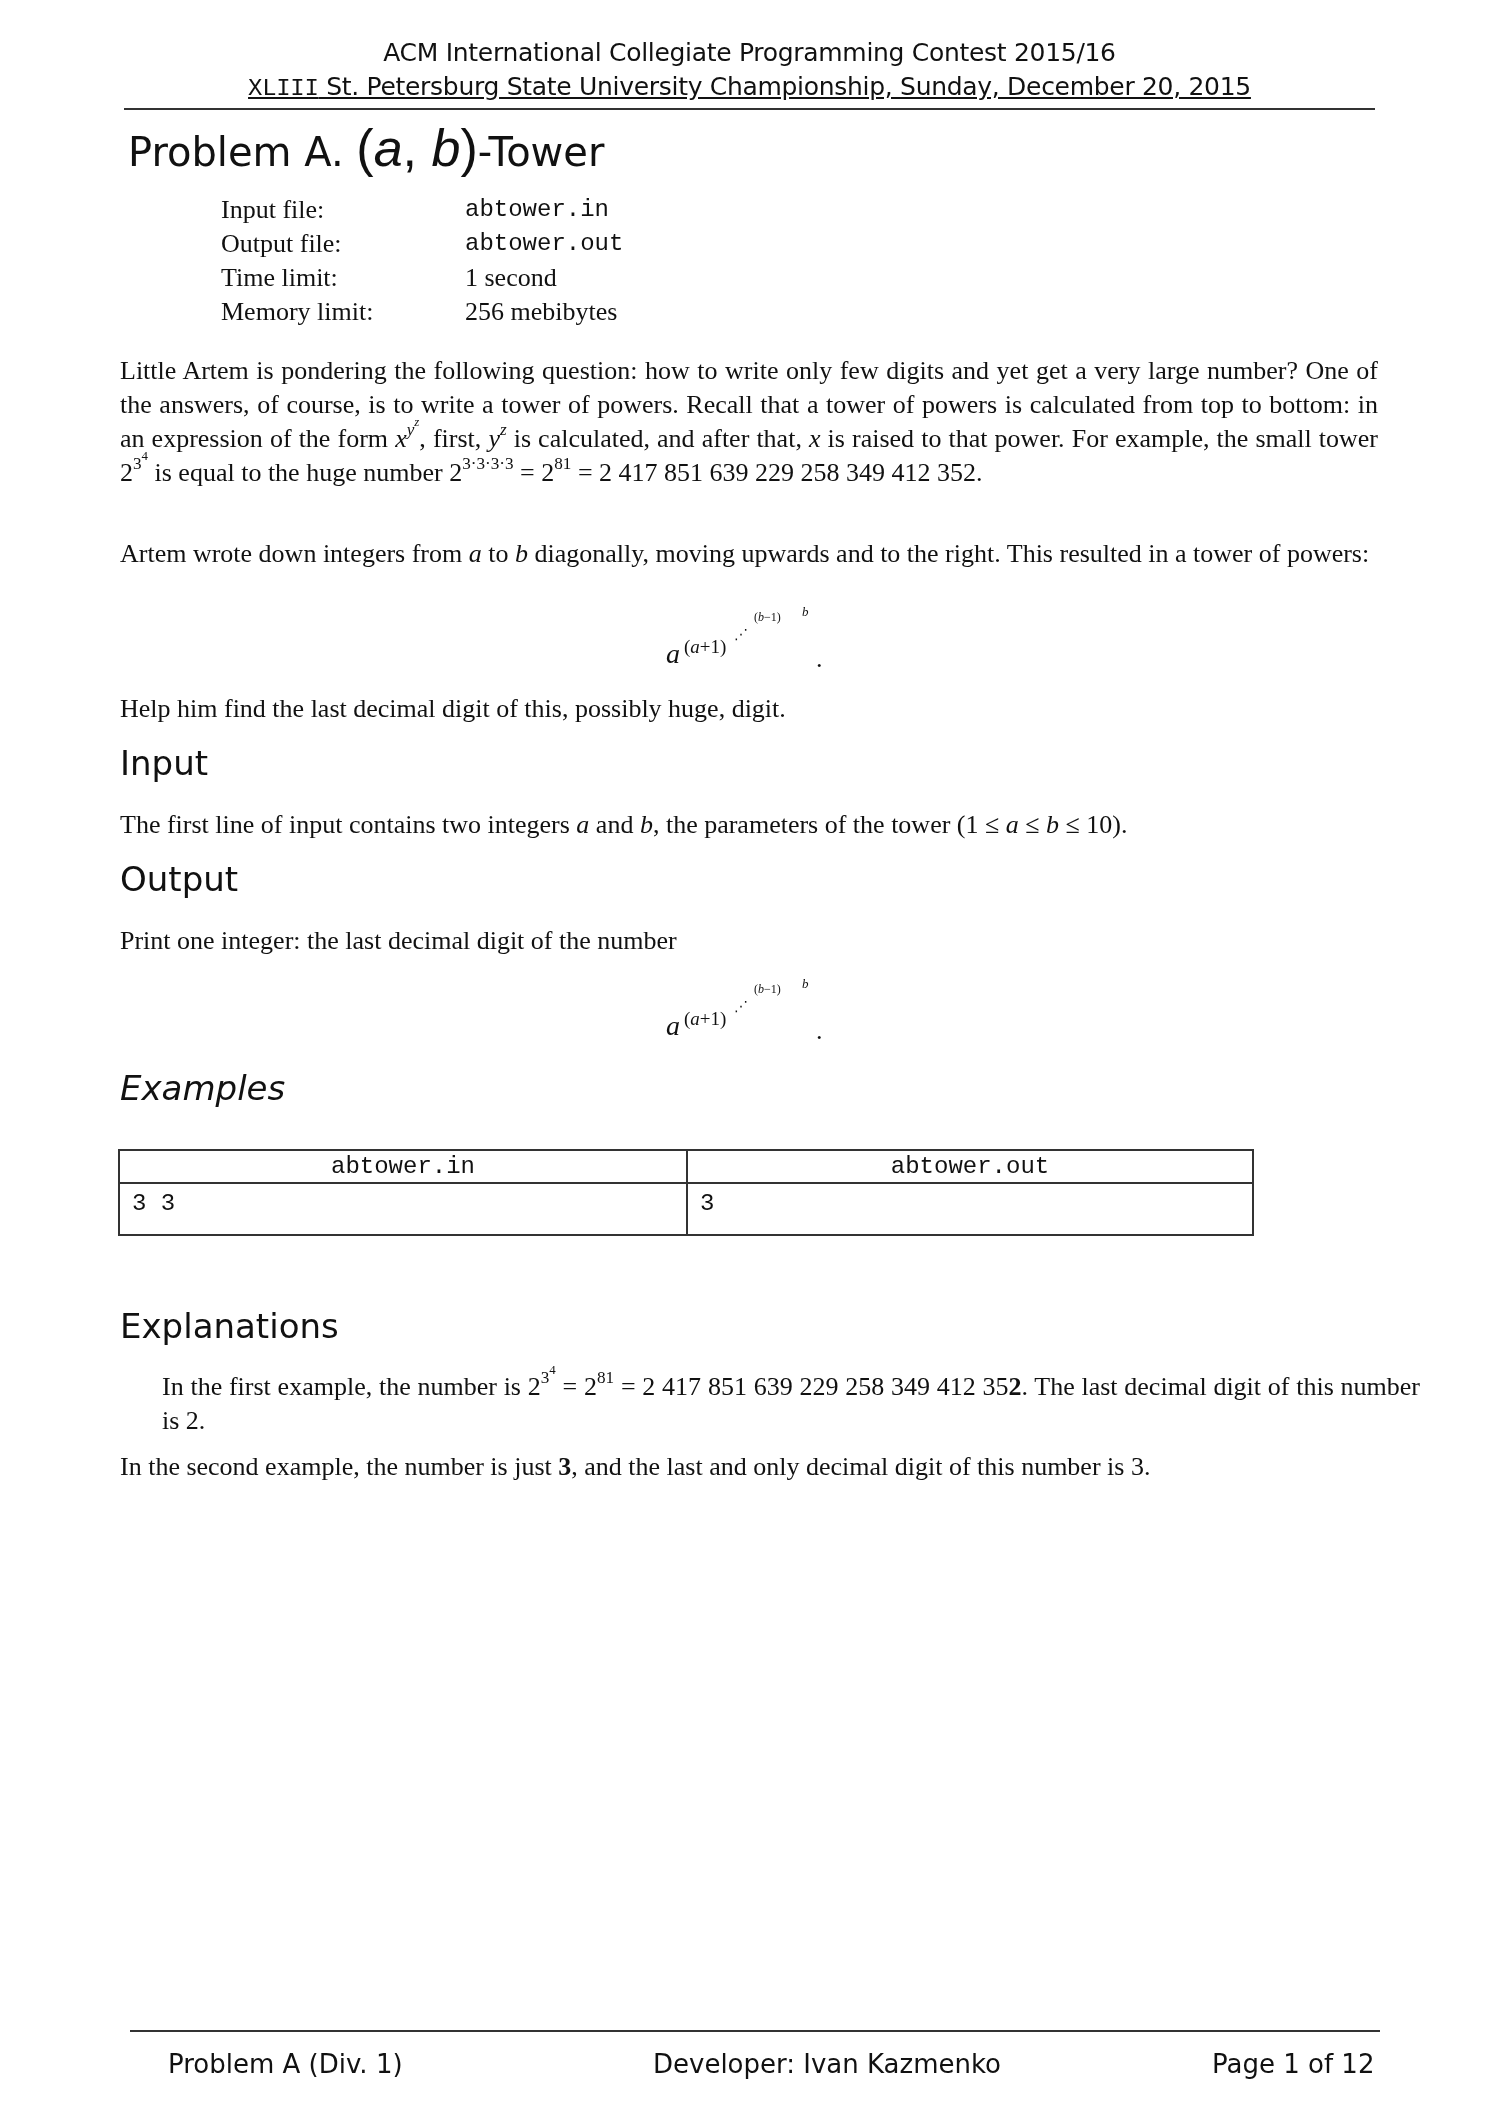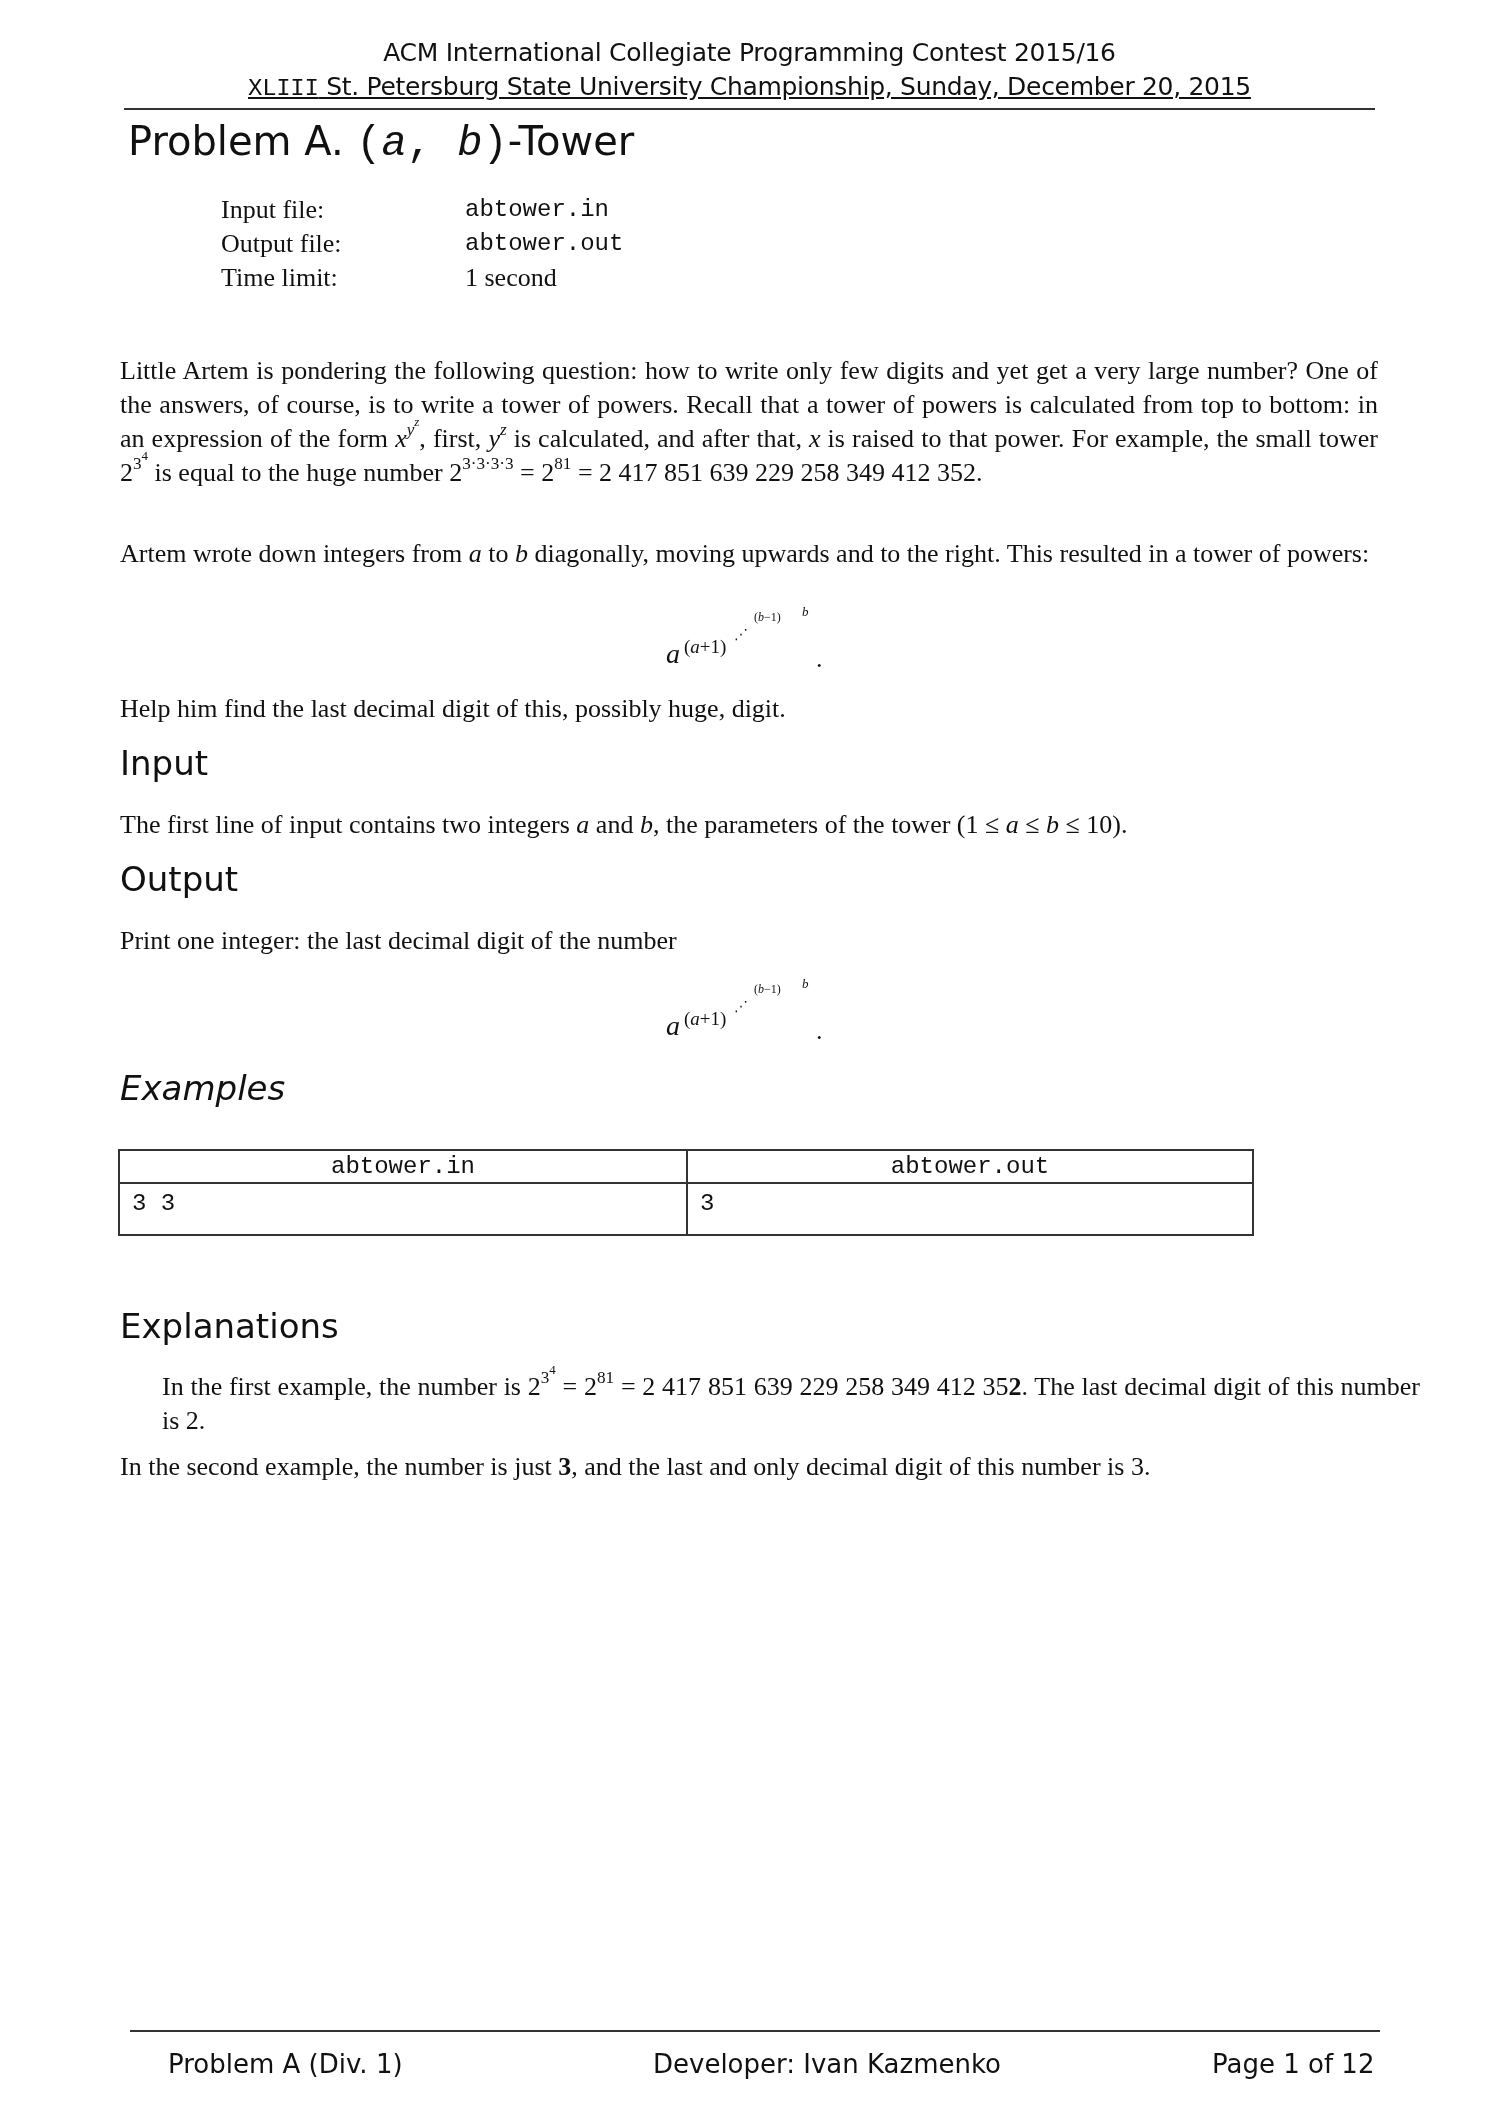--- a/index.html
+++ b/index.html
@@ -9,21 +9,21 @@
     .abs { position: absolute; }
 
     
     .hdr1, .hdr2 { left: 124px; width: 1251px; text-align: center; font-size: 25px; letter-spacing: -0.3px; }
     .hdr1 { top: 38px; }
     .hdr2 { top: 72px; text-decoration: underline; }
     .hdr2 .roman { font-family: "Liberation Mono", "DejaVu Sans Mono", monospace; font-size: 24px; }
     .rule { height: 2px; background: #333; }
 
     .title { left: 128px; top: 118px; font-size: 40px; white-space: nowrap; }
-    .title .math { font-family: Liberation Mono, monospace; font-size: 42px; }
+    .title .math { font-family: Liberation Sans, sans-serif; font-size: 52px; }
     .title .math i { font-style: italic; }
 
     .info { left: 181px; top: 193px; font-size: 26px; line-height: 34px; margin-left: 40px; }
     .info .row { display: flex; }
     .info .lbl { width: 244px; }
     .info .val-mono { font-family: "Liberation Mono", "DejaVu Sans Mono", monospace; font-size: 24px; }
 
     .para { left: 120px; width: 1258px; font-size: 26px; line-height: 34px; text-align: justify; }
     .para i { font-style: italic; }
     sup { font-size: 0.66em; line-height: 0; position: relative; top: -0.15em; vertical-align: super; }
@@ -64,20 +64,24 @@
       <span class="lbl">Input file:</span>
       <span class="val-mono">abtower.in</span>
     </div>
   <div class="row">
       <span class="lbl">Output file:</span>
       <span class="val-mono">abtower.out</span>
     </div>
   <div class="row">
       <span class="lbl">Time limit:</span>
       <span>1 second</span>
+    </div>
+  <div class="row">
+      <span class="lbl">Memory limit:</span>
+      <span>256 mebibytes</span>
     </div>
 </div>
 
 <div class="abs serif para" style="top:354px;"><span>Little Artem is pondering the following question: how to write only few digits and yet get a very large number? One of the answers, of course, is to write a tower of powers. Recall that a tower of powers is calculated from top to bottom: in an expression of the form </span><span class="nowrap"><i>x</i><sup><i>y</i><sup><i>z</i></sup></sup></span><span>, first, </span><span class="nowrap"><i>y</i><sup><i>z</i></sup></span><span> is calculated, and after that, </span><i>x</i><span> is raised to that power. For example, the small tower </span><span class="nowrap"><span>2</span><sup><span>3</span><sup><span>4</span></sup></sup></span><span> is equal to the huge number </span><span class="nowrap"><span>2</span><sup>3·3·3·3</sup><span> = </span><span>2</span><sup>81</sup><span> = </span><span>2 417 851 639 229 258 349 412 352</span><span>.</span></span></div>
 
 <div class="abs serif para" style="top:537px;"><span>Artem wrote down integers from </span><i>a</i><span> to </span><i>b</i><span> diagonally, moving upwards and to the right. This resulted in a tower of powers:</span></div>
 
 <div class="abs tower" style="left:666px; top:600px; width:170px; height:80px;">
   <span class="abs base" style="left:0; top:38px;">a</span>
   <span class="abs e1" style="left:18px; top:36px;"><span class="up">(</span><i>a</i><span class="up">+1)</span></span>

